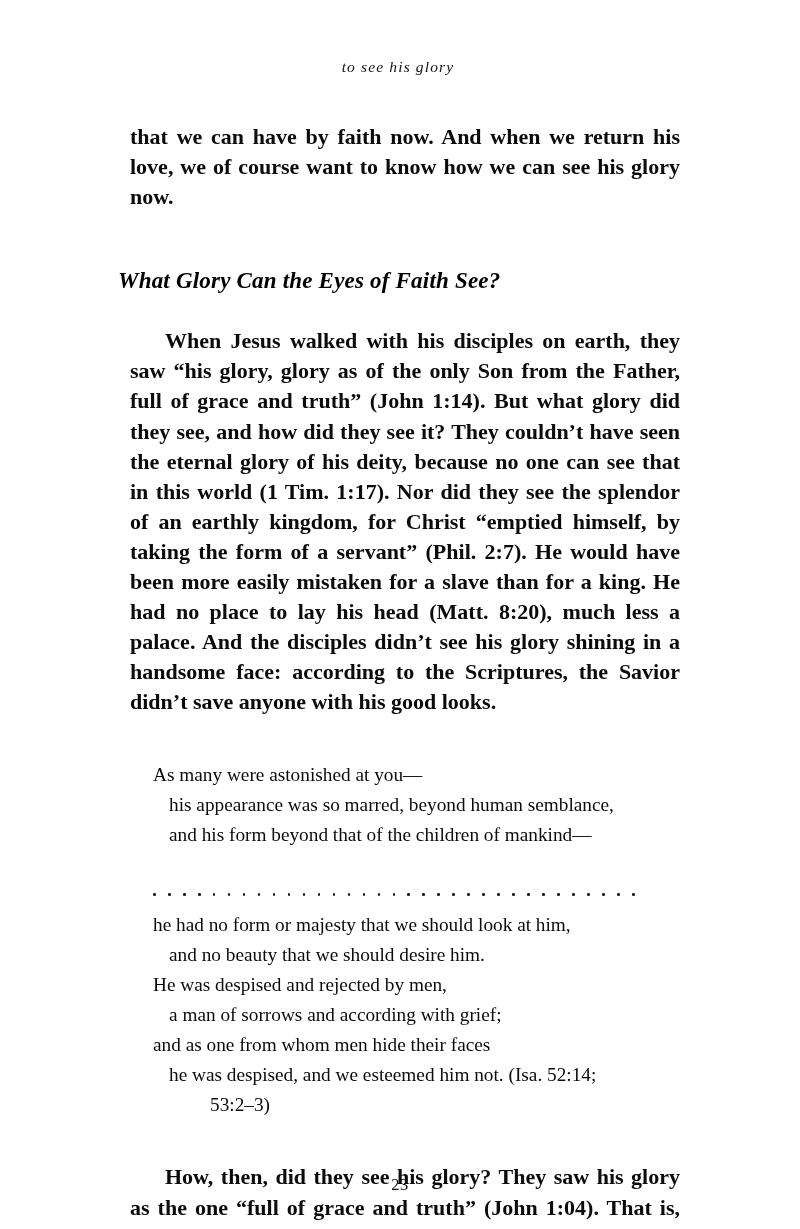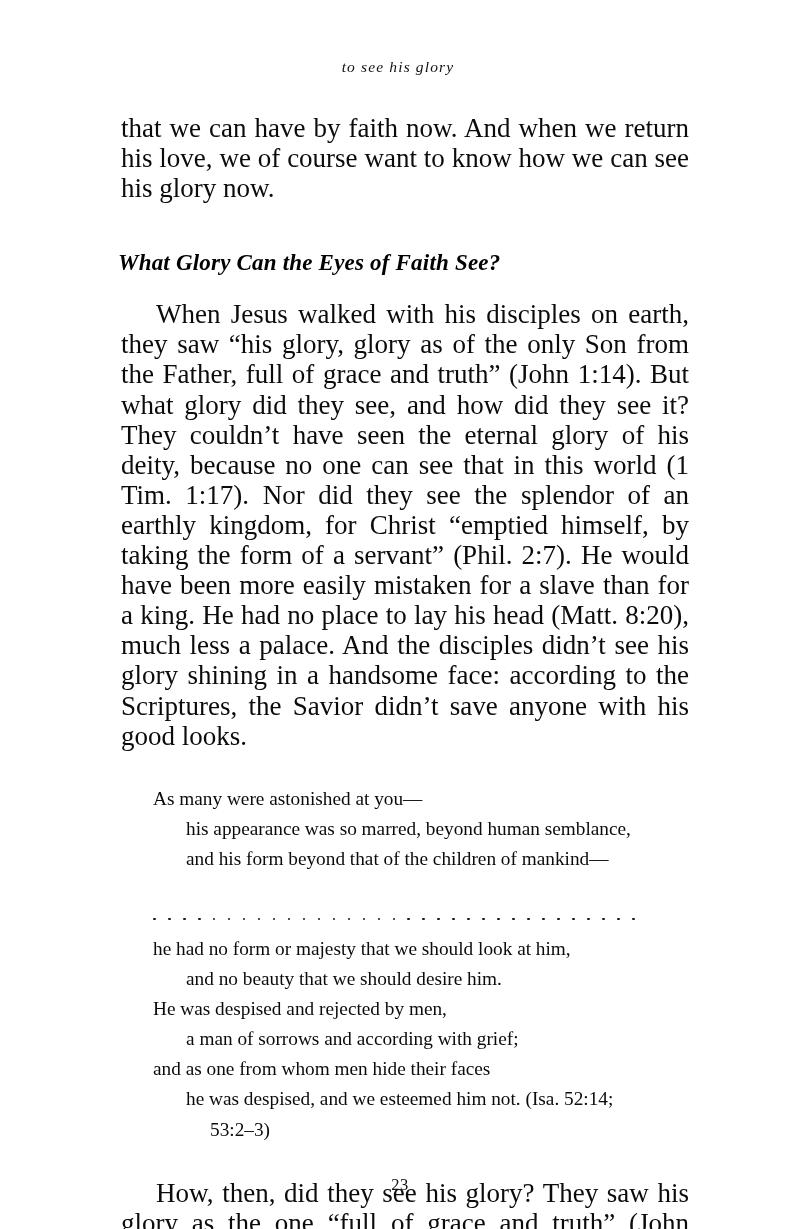--- a/index.html
+++ b/index.html
@@ -37,27 +37,28 @@
 
   
   .text-block {
     position: absolute;
     left: 118px;
     top: 110px;
     width: 574px;
   }
 
   p.body-par {
-    margin: 3px;
-    font-size: 27px;
+    margin: 12px;
+    font-size: 22px;
     line-height: 30.1px;
     text-align: justify;
     text-justify: inter-word;
     hyphens: none;
     color: #0b0b0b;
+    font-weight: bold;
   }
   p.body-par.cont { text-indent: 0; }
   p.body-par.indent { text-indent: 35px; }
 
   
   p.body-par { text-align-last: left; }
 
   h2.section-heading {
     margin: 0;
     font-size: 23px;
@@ -76,21 +77,21 @@
   
   .verse {
     font-size: 19.3px;
     line-height: 30.1px;
     color: #0b0b0b;
   }
   .verse .vline {
     white-space: nowrap;
   }
   .verse .lvl0 { margin-left: 35px; }
-  .verse .lvl1 { margin-left: 68px; }
+  .verse .lvl1 { margin-left: 51px; }
   .verse .lvl2 { margin-left: 92px; }
 
   .verse-gap { height: 30px; }
 
   
   .dot-line {
     margin-left: 35px;
     width: 482px;
     height: 30px;
     display: flex;

